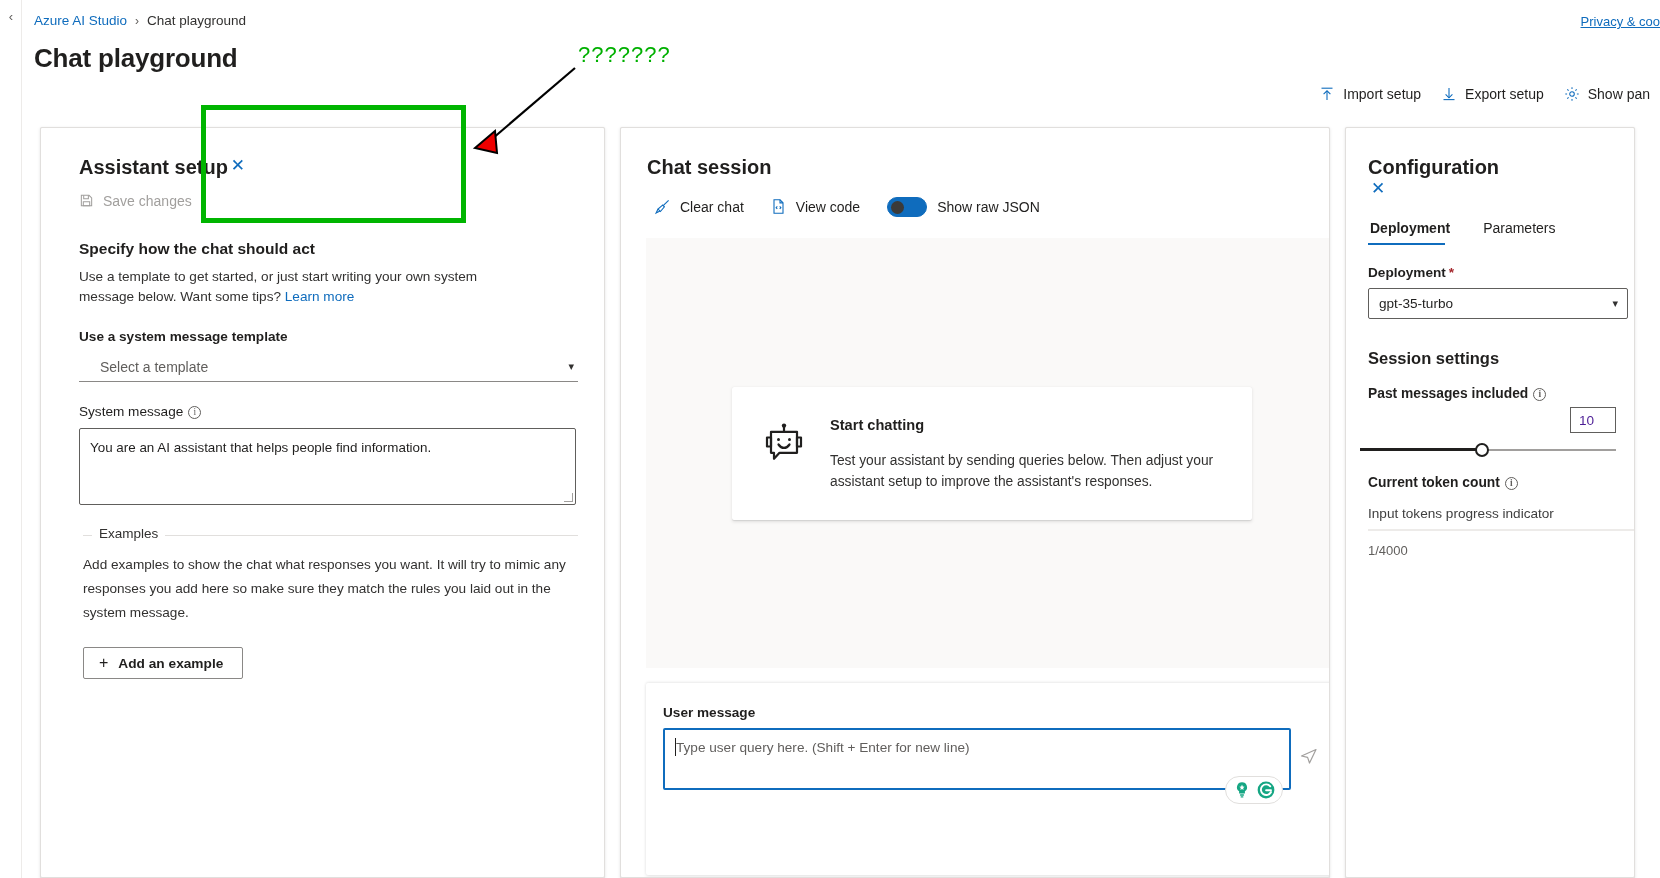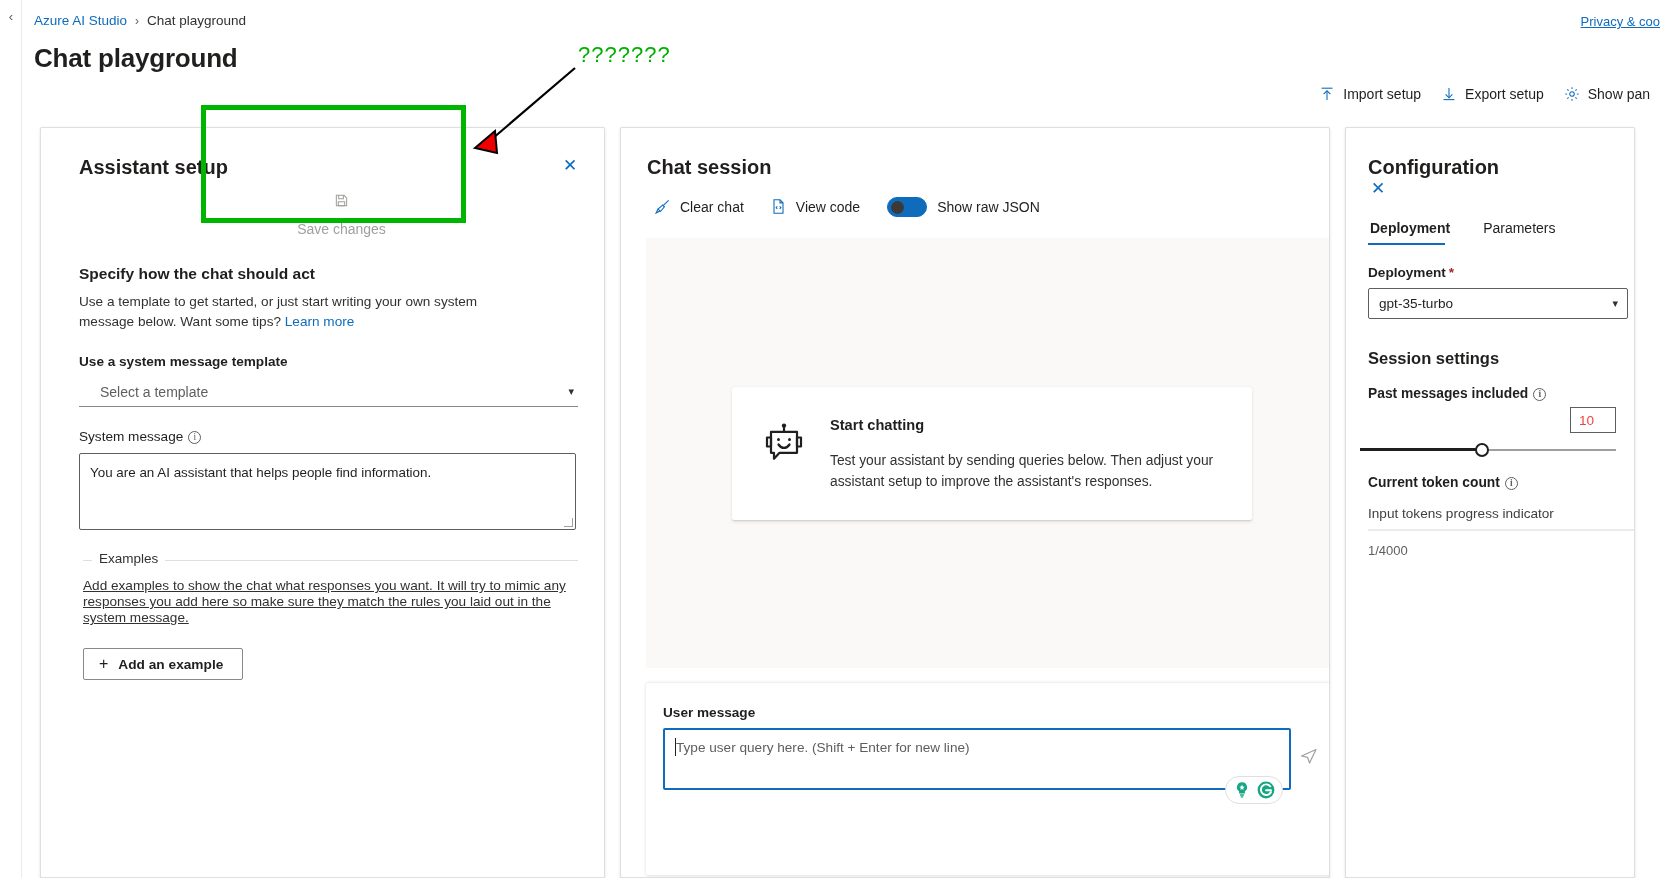--- a/index.html
+++ b/index.html
@@ -70,32 +70,31 @@
     border-radius:2px;
     box-shadow: 0 1.6px 3.6px rgba(0,0,0,.10), 0 0.3px 0.9px rgba(0,0,0,.08);
     height:751px;
     position:relative;
     overflow:hidden;
   }
 
   
   #assistant-panel { width:565px; flex:0 0 565px; margin-left:18px; }
   .panel-head {
-    display:flex; align-items:flex-start; justify-content:space-between;
+    display:flex; align-items:flex-start; justify-content:flex-start;
     padding:28px 24px 0 38px;
   }
   .panel-title { font-size:20px; font-weight:600; color:#201f1e; }
   .panel-close {
     width:20px; height:20px; color:#0f6cbd; cursor:pointer;
     font-size:17px; line-height:20px; text-align:center;
   }
   #save-changes-row {
-    display:flex; align-items:center; gap:9px;
+    display:flex; gap:9px;
     padding:14px 0 0 38px;
-    flex-direction:column;
   }
   #save-changes-row .save-ico { color:#a19f9d; }
   #save-changes-label { font-size:14px; color:#a19f9d; }
 
   .section-head {
     padding:28px 24px 0 38px;
     font-size:15.5px; font-weight:600; color:#201f1e;
   }
   .section-desc {
     padding:9px 26px 0 38px;
@@ -142,23 +141,22 @@
   }
 
   
   #examples-fieldset { margin:30px 26px 0 42px; position:relative; }
   #examples-legend {
     position:absolute; left:9px; top:-9px; background:#fff;
     padding:0 7px; font-size:13.5px; color:#323130;
   }
   #examples-rule { border-top:1px solid #e1dfdd; height:1px; }
   #examples-desc {
-    padding:17px 0 0 0; font-size:13.6px; line-height:16px; color:#323130;
+    padding:17px 0 0 0; font-size:13.6px; line-height:24px; color:#323130;
     max-width:500px;
-    text-decoration:underline;
   }
   #add-example-btn {
     margin:22px 0 0 0; height:32px; min-width:160px;
     border:1px solid #8a8886; border-radius:2px; background:#fff;
     display:inline-flex; align-items:center; gap:10px;
     padding:0 15px; font-size:13.7px; font-weight:600; color:#201f1e;
     cursor:pointer; font-family:"Liberation Sans", sans-serif;
   }
   .plus-ico { font-size:16px; font-weight:400; color:#201f1e; }
 
@@ -265,21 +263,21 @@
   #session-settings-title {
     padding:30px 12px 0 22px; font-size:16.5px; font-weight:600; color:#201f1e;
   }
   .cfg-row-label {
     padding:18px 12px 0 22px; font-size:13.8px; font-weight:600; color:#201f1e;
   }
   #spin-wrap { position:relative; height:30px; }
   #spin-box {
     position:absolute; right:18px; top:6px;
     width:46px; height:26px; border:1px solid #605e5c; background:#fff;
-    font-size:13.6px; color:#ef4444; display:flex; align-items:center;
+    font-size:13.6px; color:#4c1d95; display:flex; align-items:center;
     padding-left:8px; cursor:text;
   }
   #slider-row { padding:12px 18px 0 14px; }
   #slider-track {
     position:relative; height:14px;
   }
   #slider-rail-bg {
     position:absolute; left:0; right:0; top:6px; height:2px; background:#a19f9d;
   }
   #slider-rail-fill {

